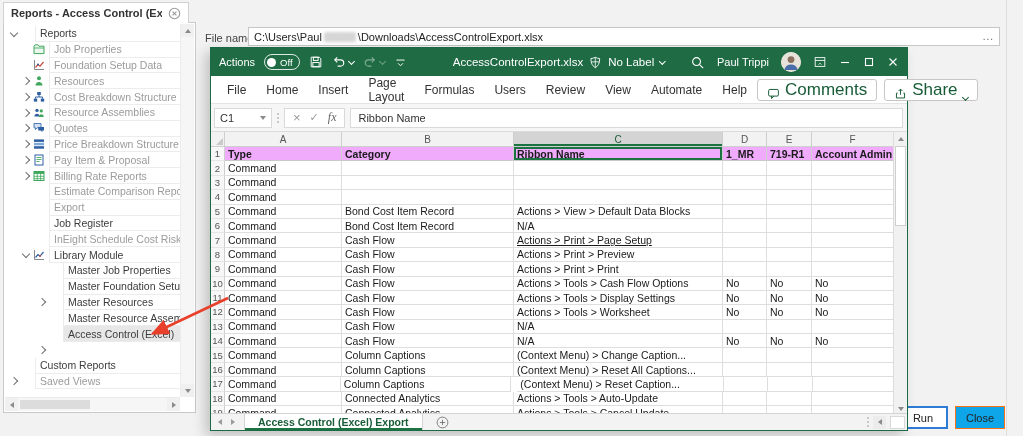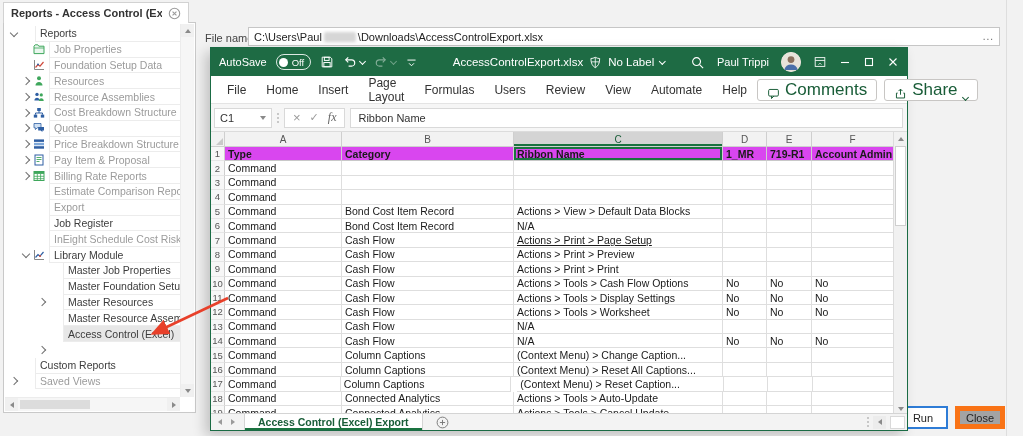--- a/index.html
+++ b/index.html
@@ -32,21 +32,21 @@
 
   
   .filelabel{position:absolute;left:205px;top:32px;font-size:11px;color:#444;}
   .fileinput{position:absolute;left:248px;top:27px;width:752px;height:19px;background:#fff;border:1px solid #c6c6c6;box-sizing:border-box;display:flex;align-items:center;font-size:11px;color:#222;padding:0 5px;}
   .redact{display:inline-block;width:32px;height:10px;margin:0 2px;background:#d6d6d6;filter:blur(1.5px);border-radius:2px;}
   .browse{margin-left:auto;color:#666;font-size:10px;letter-spacing:1px;line-height:8px;}
 
   
   .dbtn{position:absolute;top:406px;height:23px;box-sizing:border-box;display:flex;align-items:center;justify-content:center;font-size:11px;color:#222;z-index:5;}
   .dbtn.run{left:898px;width:50px;background:#fff;border:2px solid #2e7cd6;}
-  .dbtn.close{left:955px;width:50px;background:#a3a3a3;border:5px solid #f97316;}
+  .dbtn.close{left:955px;width:50px;background:#0ea5e9;border:1px solid #f97316;}
 
   
   .xl{position:absolute;left:210px;top:47px;width:698px;height:384px;background:#fff;border:1px solid #1a6b44;box-sizing:border-box;box-shadow:-5px 5px 12px rgba(0,0,0,.2);z-index:10;}
   .xl-title{position:absolute;left:0;right:0;top:0;height:28px;background:#1e6b44;color:#fff;font-size:11px;display:flex;align-items:center;padding:0 8px;gap:9px;box-sizing:border-box;}
   .xl-title svg{display:block;}
   .pill{display:flex;align-items:center;gap:4px;border:1px solid rgba(255,255,255,.85);border-radius:9px;height:14px;padding:0 6px 0 2px;font-size:9.5px;}
   .pill .dot{width:9px;height:9px;border-radius:50%;background:#fff;}
   .dim{opacity:.45;}
   .cdown{width:4px;height:4px;border-right:1.2px solid #fff;border-bottom:1.2px solid #fff;transform:rotate(45deg);margin-top:-2px;}
   .xl-doc{position:absolute;left:50%;top:0;height:28px;transform:translateX(-50%);display:flex;align-items:center;gap:6px;font-size:11.5px;color:#fff;}
@@ -67,21 +67,21 @@
   
   .xl-grid{position:absolute;left:0;top:84px;width:683px;height:283px;overflow:hidden;font-size:10.5px;background:#fff;}
   .colhdr{display:flex;height:15px;background:#f2f2f2;border-bottom:1px solid #cfcfcf;box-sizing:border-box;}
   .corner{width:14px;box-sizing:border-box;border-right:1px solid #cfcfcf;position:relative;background:#f2f2f2;}
   .corner:after{content:"";position:absolute;right:1px;bottom:1px;border-left:7px solid transparent;border-bottom:7px solid #c9c9c9;}
   .clet{box-sizing:border-box;display:flex;align-items:center;justify-content:center;color:#555;font-size:10px;border-right:1px solid #cfcfcf;}
   .clet.sel{background:#d4d4d4;box-shadow:inset 0 -2px 0 #1a7340;color:#185C37;}
   .grow{display:flex;height:14.4px;box-sizing:border-box;}
   .rn{width:14px;box-sizing:border-box;border-right:1px solid #cfcfcf;border-bottom:1px solid #e6e6e6;background:#f7f7f7;color:#555;font-size:9.5px;display:flex;align-items:center;justify-content:center;}
   .gc{box-sizing:border-box;border-right:1px solid #dedede;border-bottom:1px solid #dedede;padding:0 3px;display:flex;align-items:center;white-space:nowrap;overflow:hidden;color:#1a1a1a;}
-  .grow.hdr .gc{background:#d946ef;font-weight:bold;border-right-color:#cfcfcf;border-bottom-color:#c8c8c8;}
+  .grow.hdr .gc{background:#f0abfc;font-weight:bold;border-right-color:#cfcfcf;border-bottom-color:#c8c8c8;}
   .gc.selcell{box-shadow:inset 0 0 0 2px #1a7340;}
   .xl-vscroll{position:absolute;top:84px;right:0;width:14px;height:283px;background:#f1f1f1;border-left:1px solid #dcdcdc;box-sizing:border-box;}
   .xl-vscroll .sq{position:absolute;left:0;width:13px;background:#f1f1f1;}
   .vthumb{position:absolute;left:1px;width:11px;top:14px;height:80px;background:#fff;border:1px solid #cfcfcf;box-sizing:border-box;}
 
   
   .xl-sheet{position:absolute;left:0;right:0;bottom:0;height:17px;background:#f3f3f3;border-top:1px solid #d4d4d4;display:flex;align-items:center;font-size:10.5px;box-sizing:border-box;}
   .snav{display:flex;gap:9px;padding:0 9px 0 7px;align-items:center;}
   .stab{height:100%;background:#fff;border-left:1px solid #d4d4d4;border-right:1px solid #d4d4d4;box-shadow:inset 0 -2px 0 #1a7340;display:flex;align-items:center;padding:0 13px;color:#185C37;font-weight:bold;white-space:nowrap;}
   .splus{margin-left:13px;display:flex;align-items:center;}
@@ -138,39 +138,39 @@
               <circle cx="6" cy="3.2" r="2" fill="#3fa75c"></circle>
               <path d="M2.5 10.4c0-2.1 1.6-3.4 3.5-3.4s3.5 1.3 3.5 3.4z" fill="#3fa75c"></path>
             </svg>
           </span>
           <span class="tcell gray" style="margin-left: 44px;">Resources</span>
         </div>
         <div class="trow">
           <span class="chev" style="left: 18px;"></span>
           <span class="ic" style="left: 28px;">
             <svg viewBox="0 0 12 12">
+              <rect x="4.2" y="1" width="3.6" height="3" fill="#2f5fa3"></rect>
+              <rect x="0.8" y="7.6" width="3.4" height="3" fill="#2f5fa3"></rect>
+              <rect x="7.8" y="7.6" width="3.4" height="3" fill="#2f5fa3"></rect>
+              <path d="M6 4v2M2.5 7.6V6h7v1.6" stroke="#2f5fa3" fill="none"></path>
+            </svg>
+          </span>
+          <span class="tcell gray" style="margin-left: 44px;">Cost Breakdown Structure</span>
+        </div>
+        <div class="trow">
+          <span class="chev" style="left: 18px;"></span>
+          <span class="ic" style="left: 28px;">
+            <svg viewBox="0 0 12 12">
               <circle cx="4" cy="3.4" r="1.7" fill="#2f5fa3"></circle>
               <path d="M1.4 9.4c0-1.7 1.2-2.7 2.6-2.7s2.6 1 2.6 2.7z" fill="#2f5fa3"></path>
               <circle cx="8.3" cy="3.9" r="1.6" fill="#3fa75c"></circle>
               <path d="M5.9 9.9c0-1.6 1-2.6 2.4-2.6s2.4 1 2.4 2.6z" fill="#3fa75c"></path>
             </svg>
           </span>
           <span class="tcell gray" style="margin-left: 44px;">Resource Assemblies</span>
-        </div>
-        <div class="trow">
-          <span class="chev" style="left: 18px;"></span>
-          <span class="ic" style="left: 28px;">
-            <svg viewBox="0 0 12 12">
-              <rect x="4.2" y="1" width="3.6" height="3" fill="#2f5fa3"></rect>
-              <rect x="0.8" y="7.6" width="3.4" height="3" fill="#2f5fa3"></rect>
-              <rect x="7.8" y="7.6" width="3.4" height="3" fill="#2f5fa3"></rect>
-              <path d="M6 4v2M2.5 7.6V6h7v1.6" stroke="#2f5fa3" fill="none"></path>
-            </svg>
-          </span>
-          <span class="tcell gray" style="margin-left: 44px;">Cost Breakdown Structure</span>
         </div>
         <div class="trow">
           <span class="chev" style="left: 18px;"></span>
           <span class="ic" style="left: 28px;">
             <svg viewBox="0 0 12 12">
               <path d="M1 1.5h7v4.3H4.2l-1.8 1.8V5.8H1z" fill="#cfe0f3" stroke="#2f5fa3" stroke-width=".8"></path>
               <path d="M5.2 5h5.8v3.4H9.4v1.7L7.6 8.4H5.2z" fill="#2f5fa3"></path>
             </svg>
           </span>
           <span class="tcell gray" style="margin-left: 44px;">Quotes</span>
@@ -287,21 +287,21 @@
   <div class="dbtn run">
       <span>Run</span>
     </div>
   <div class="dbtn close">
       <span>Close</span>
     </div>
 
   <div class="xl">
 
     <div class="xl-title">
-      <span>AutoSave</span>
+      <span>Actions</span>
       <span class="pill">
           <span class="dot"></span>
           <span>Off</span>
         </span>
       <span>
           <svg width="14" height="14" viewBox="0 0 16 16">
             <path d="M2.5 2.5h9.2l1.8 1.8v9.2H2.5z" fill="none" stroke="#fff" stroke-width="1.1"></path>
             <rect x="5" y="2.6" width="5.4" height="3.6" fill="none" stroke="#fff" stroke-width="1.1"></rect>
             <rect x="4.4" y="8.6" width="7.2" height="4.8" fill="none" stroke="#fff" stroke-width="1.1"></rect>
           </svg>

